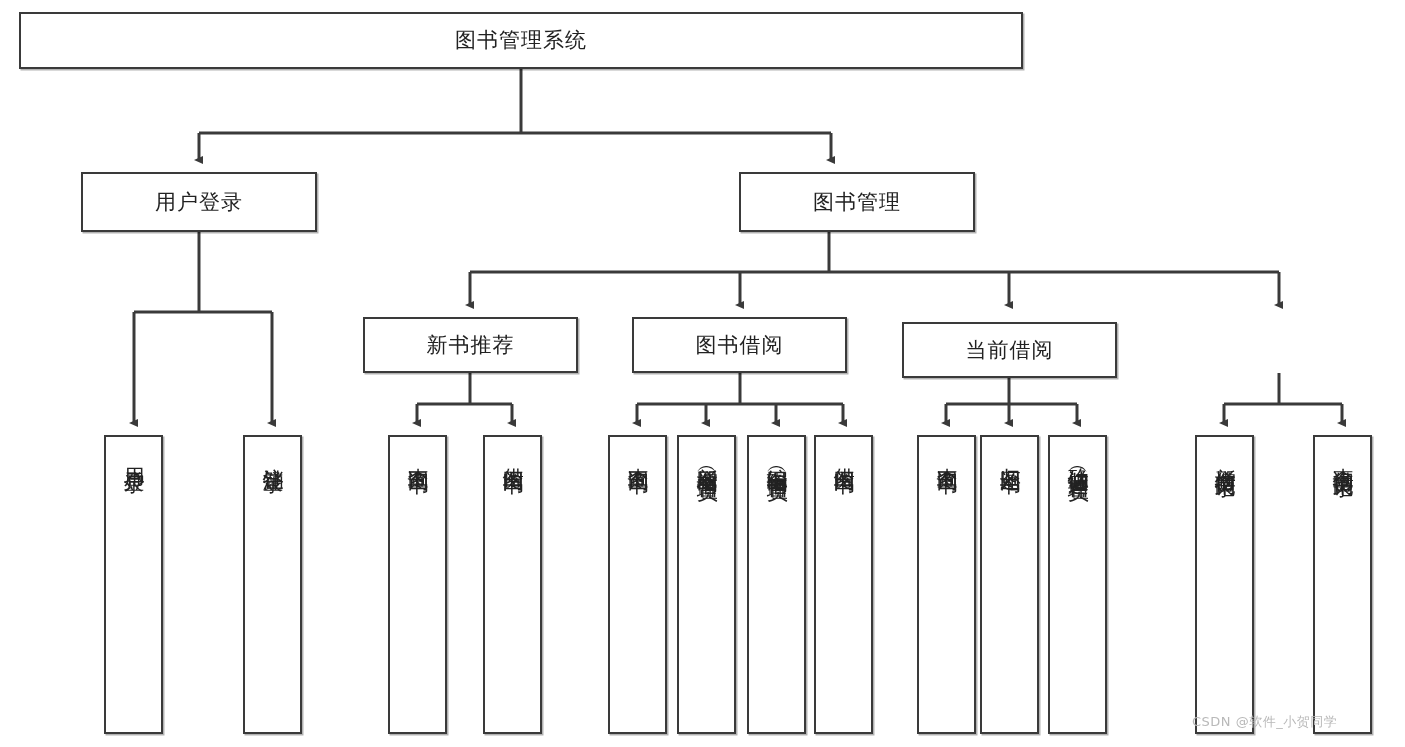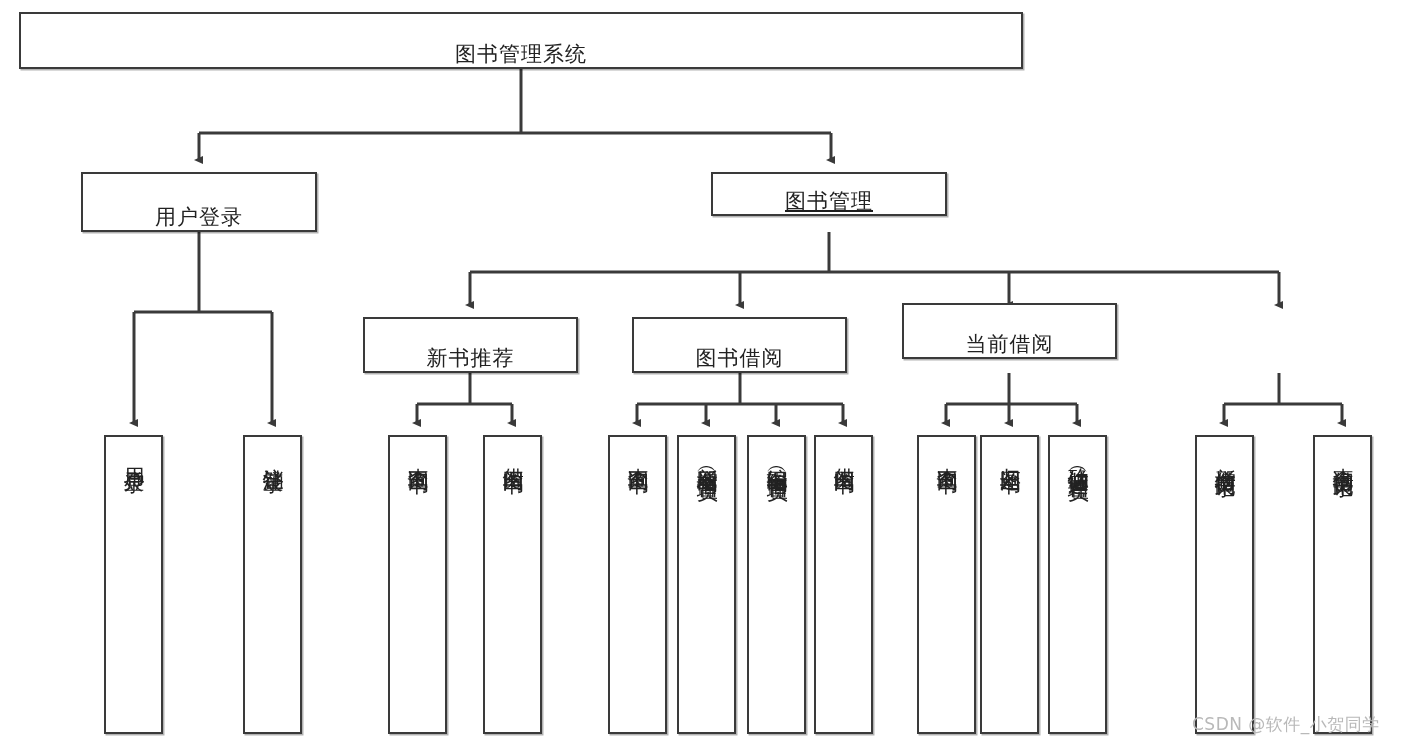--- a/index.html
+++ b/index.html
@@ -25,21 +25,21 @@
     width: 1405px;
     height: 747px;
     pointer-events: none;
   }
   .node {
     position: absolute;
     box-sizing: border-box;
     border: 2px solid #3a3a3a;
     background: #ffffff;
     display: flex;
-    align-items: flex-end;
+    align-items: center;
     justify-content: center;
     color: #1d1d1d;
     box-shadow: 1.5px 1.5px 0 rgba(0,0,0,0.30);
   }
   .node-label {
     font-size: 21px;
     line-height: 1.25;
     letter-spacing: 1px;
     white-space: nowrap;
     color: #222222;
@@ -55,21 +55,21 @@
     font-size: 21px;
     line-height: 1.22;
     letter-spacing: 2px;
     white-space: normal;
     max-height: 268px;
   }
   .watermark {
     position: absolute;
     left: 1192px;
     top: 713px;
-    font-size: 17px;
+    font-size: 13px;
     color: #b9b9b9;
     letter-spacing: 0.5px;
     white-space: nowrap;
     font-family: "DejaVu Sans", "Liberation Sans", sans-serif;
   }
 </style>
 </head>
 <body>
 
 <div id="canvas">
@@ -124,31 +124,31 @@
     </g>
   </svg>
 
   <div class="node" style="left:19px; top:12px; width:1004px; height:57px;">
     <span class="node-label">图书管理系统</span>
   </div>
 
   <div class="node" style="left:81px; top:172px; width:236px; height:60px;">
     <span class="node-label">用户登录</span>
   </div>
-  <div class="node" style="left:711px; top:172px; width:236px; height:44px;text-decoration:underline;">
+  <div class="node" style="left:739px; top:172px; width:236px; height:60px;">
     <span class="node-label">图书管理</span>
   </div>
 
   <div class="node" style="left:632px; top:317px; width:215px; height:56px;">
     <span class="node-label">图书借阅</span>
   </div>
   <div class="node" style="left:363px; top:317px; width:215px; height:56px;">
     <span class="node-label">新书推荐</span>
   </div>
-  <div class="node" style="left:902px; top:303px; width:215px; height:56px;">
+  <div class="node" style="left:902px; top:322px; width:215px; height:56px;">
     <span class="node-label">当前借阅</span>
   </div>
 
   <div class="node leaf" style="left:104px; top:435px; width:59px; height:299px;">
     <span class="node-label">用户登录</span>
   </div>
   <div class="node leaf" style="left:243px; top:435px; width:59px; height:299px;">
     <span class="node-label">注销登录</span>
   </div>
   <div class="node leaf" style="left:388px; top:435px; width:59px; height:299px;">

